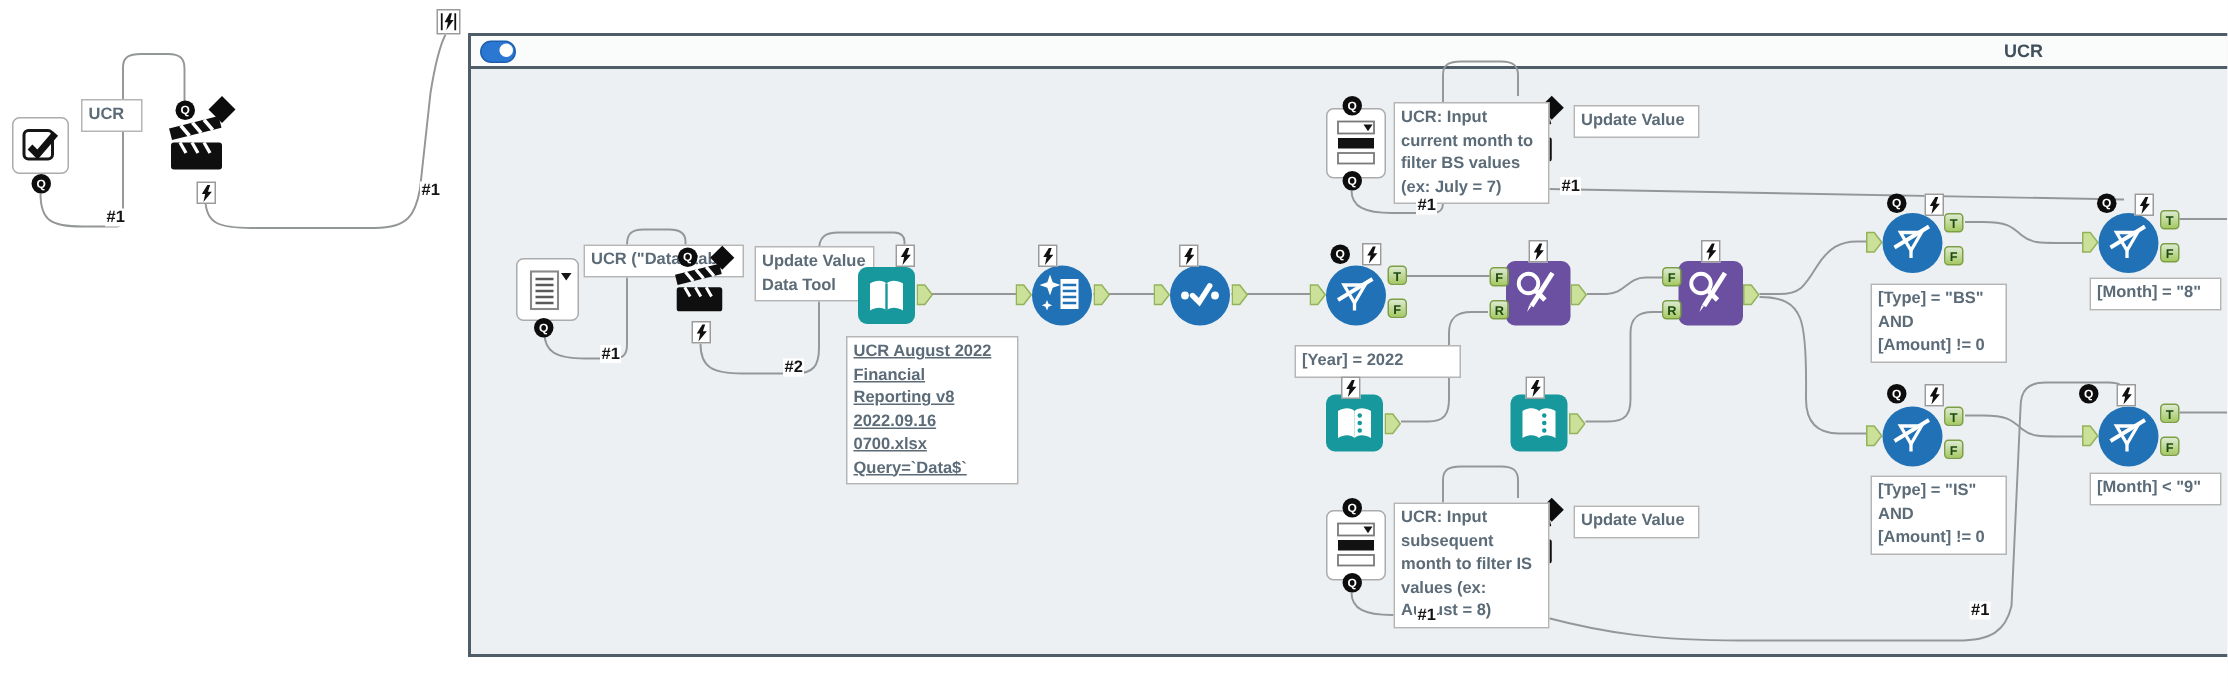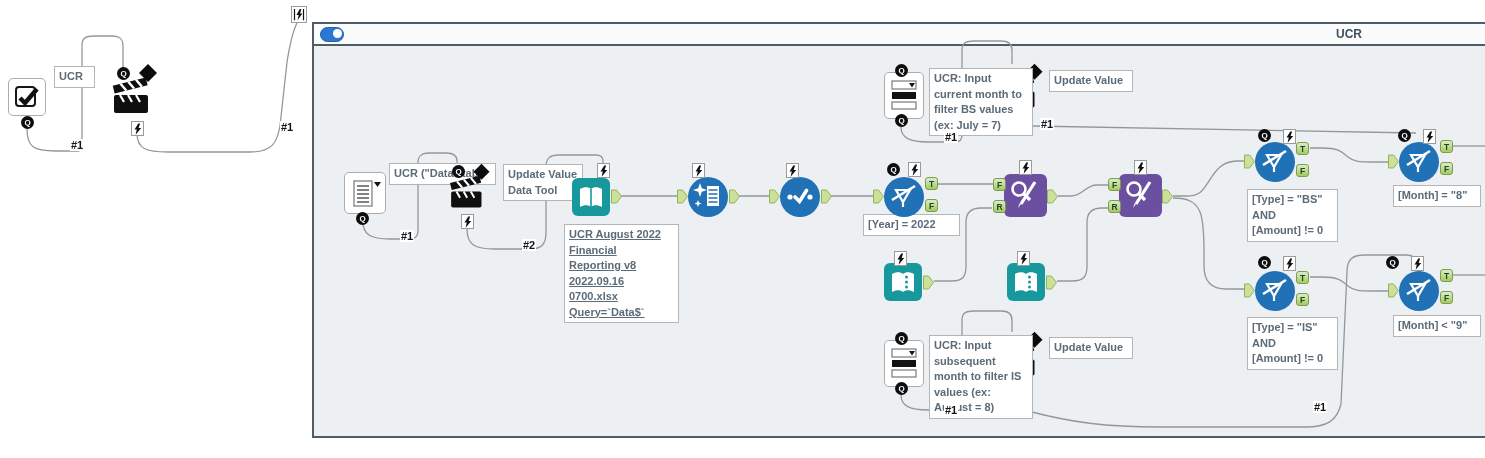--- a/index.html
+++ b/index.html
@@ -218,21 +218,21 @@
   <div class="bolt-anchor" style="left:908px;top:162px;">
     <svg width="9" height="12" viewBox="0 0 12 15">
         <path d="M7 0 L2 8 H5 L3.5 15 L11 6 H7.5 L9.5 0 Z" fill="#111"></path>
       </svg>
   </div>
   <svg class="pent" style="left:873px;top:189px;" width="11" height="15">
       <polygon points="0.5,1 5.5,1 10.5,7.5 5.5,14 0.5,14" fill="#cbe098" stroke="#93b35a"></polygon>
     </svg>
   <div class="tf-anchor" style="left:925px;top:177px;">T</div>
   <div class="tf-anchor" style="left:925px;top:199px;">F</div>
-  <div class="ann oneline" style="left:863px;top:214px;width:97px;">[Year] = 2022</div>
+  <div class="ann oneline" style="left:863px;top:230px;width:111px;">[Year] = 2022</div>
 
   <div class="tool sq teal" style="left:884px;top:263px;width:38px;height:38px;">
     <svg width="38" height="38" viewBox="0 0 38 38">
       <path d="M8 11 C12 8.5 16.5 8.5 19 11 L19 29 C16.5 26.5 12 26.5 8 29 Z" fill="#fff"></path>
       <path d="M30 11 C26 8.5 21.5 8.5 19 11 L19 29 C21.5 26.5 26 26.5 30 29 Z" fill="#fff"></path>
       <circle cx="22.5" cy="14" r="1.5" fill="#16989d"></circle>
         <circle cx="22.5" cy="19" r="1.5" fill="#16989d"></circle>
         <circle cx="22.5" cy="24" r="1.5" fill="#16989d"></circle>
     </svg>
   </div>

